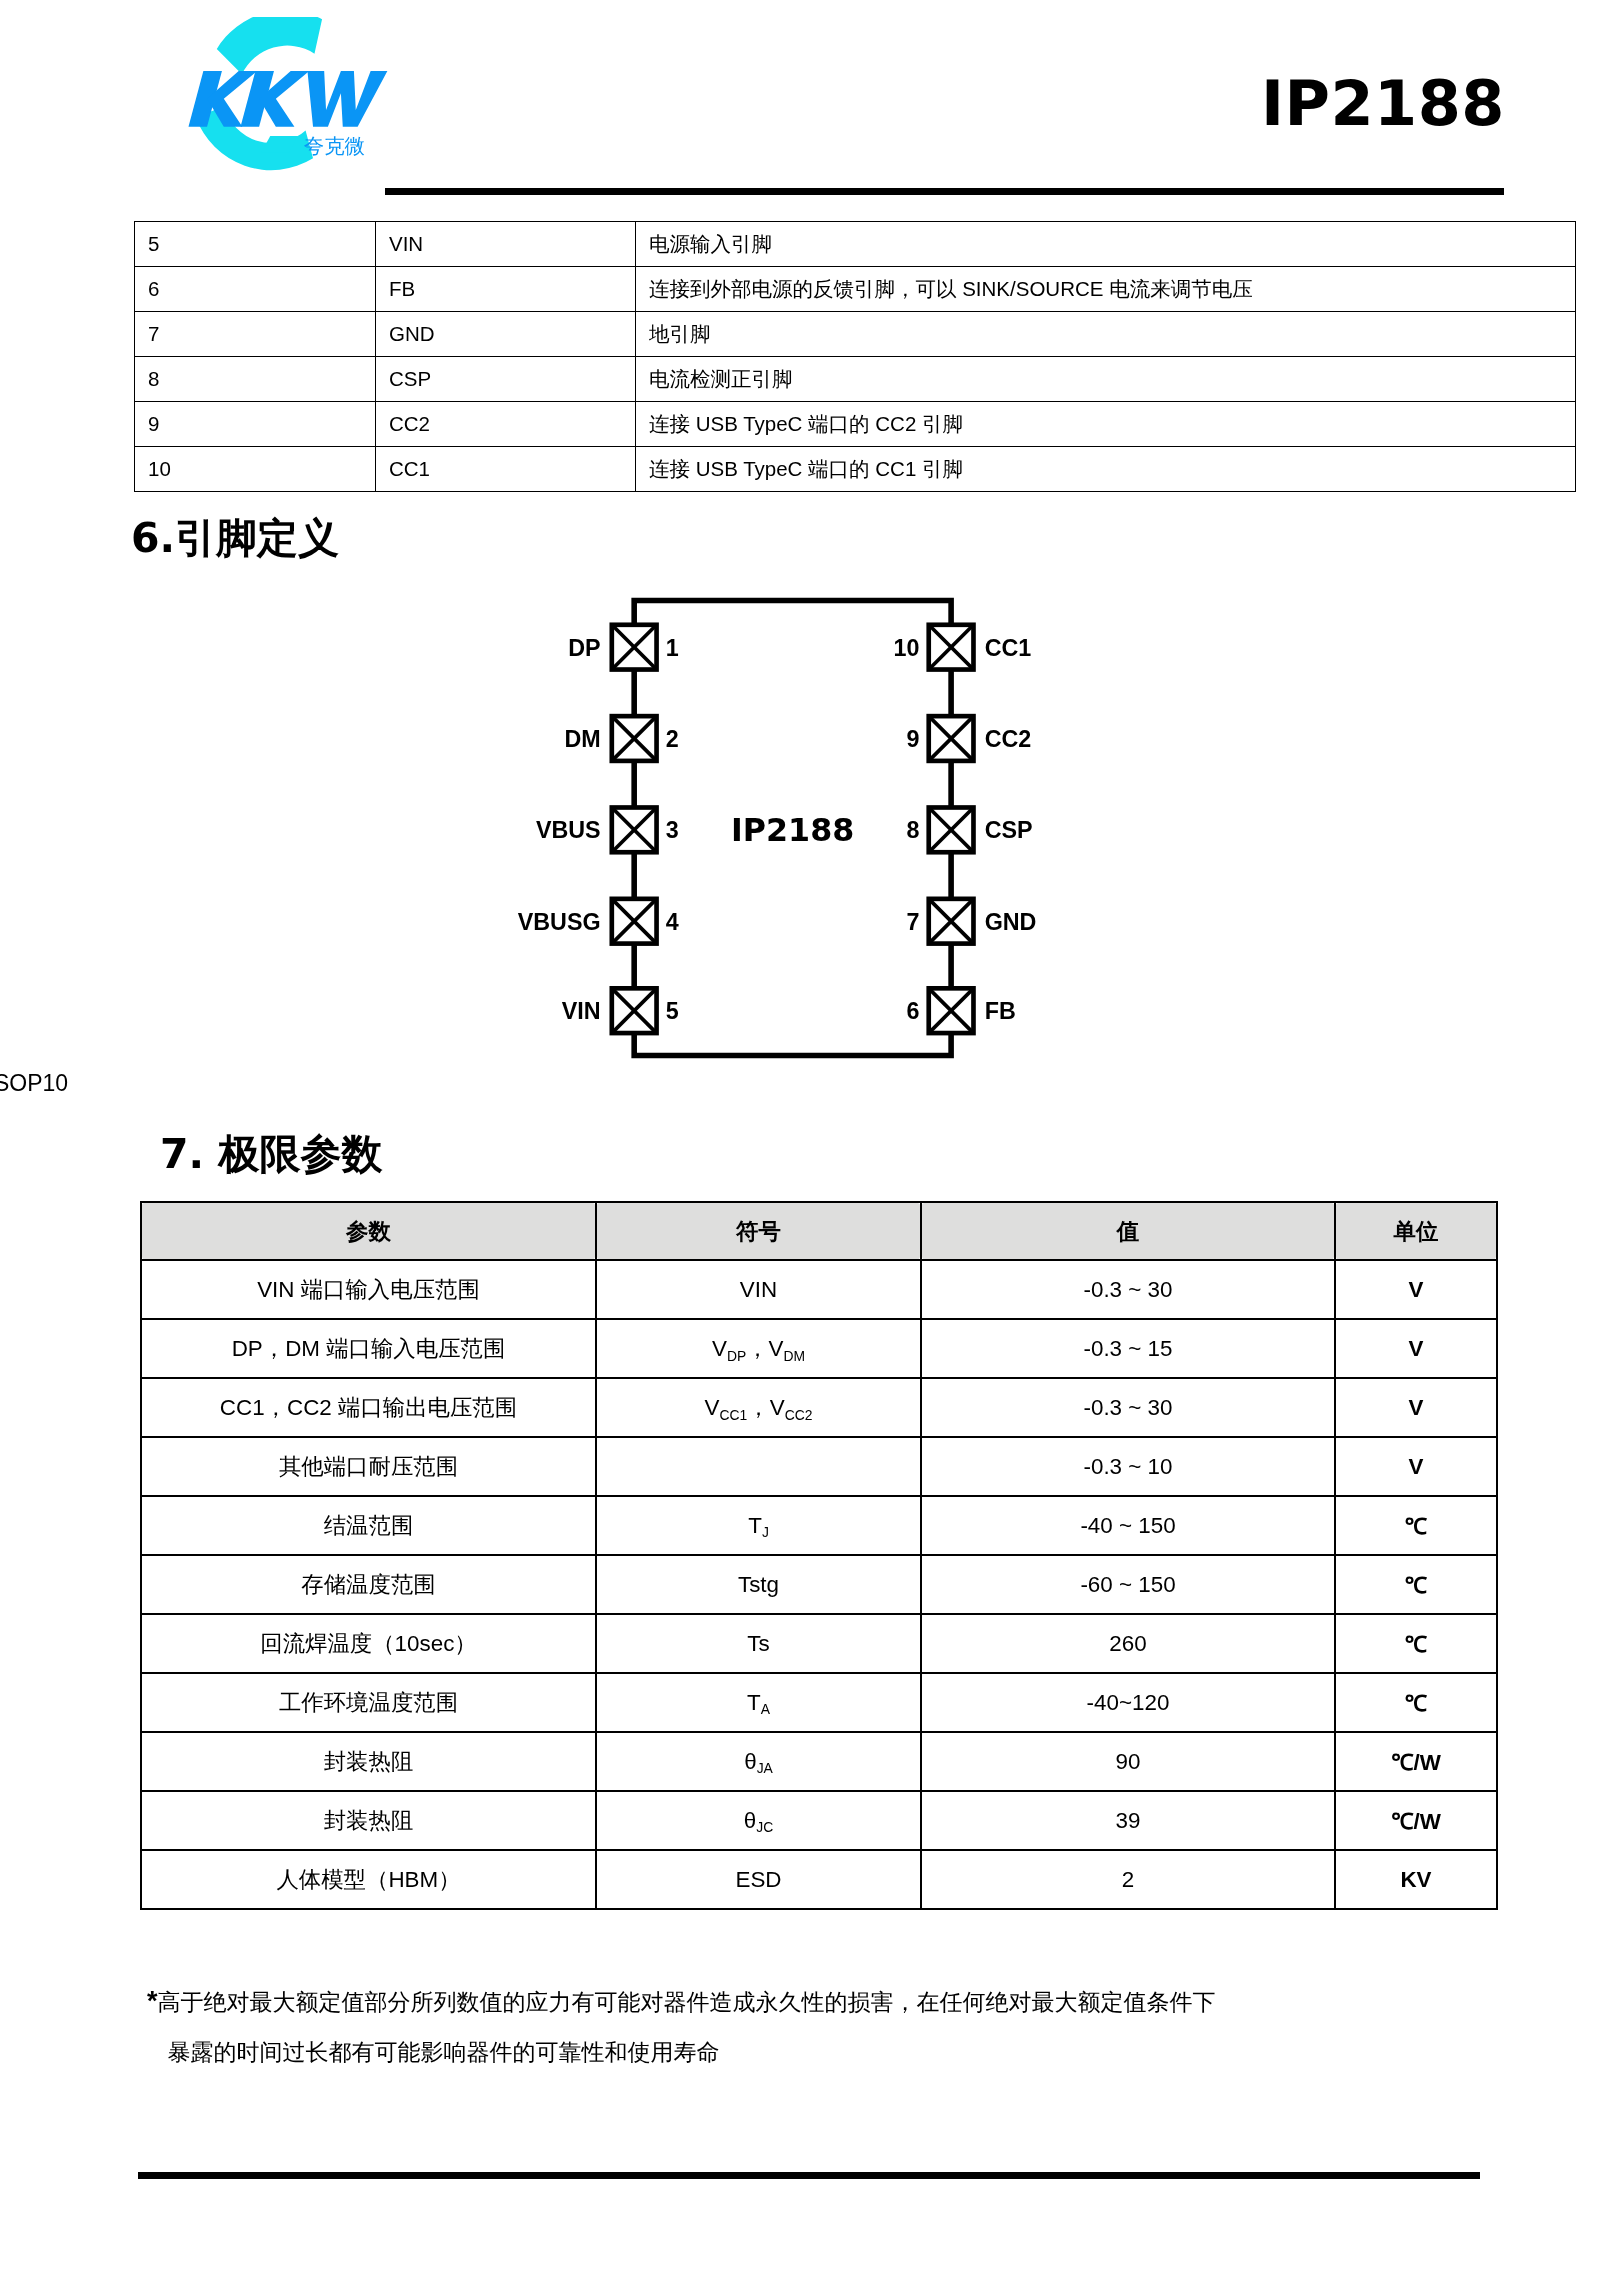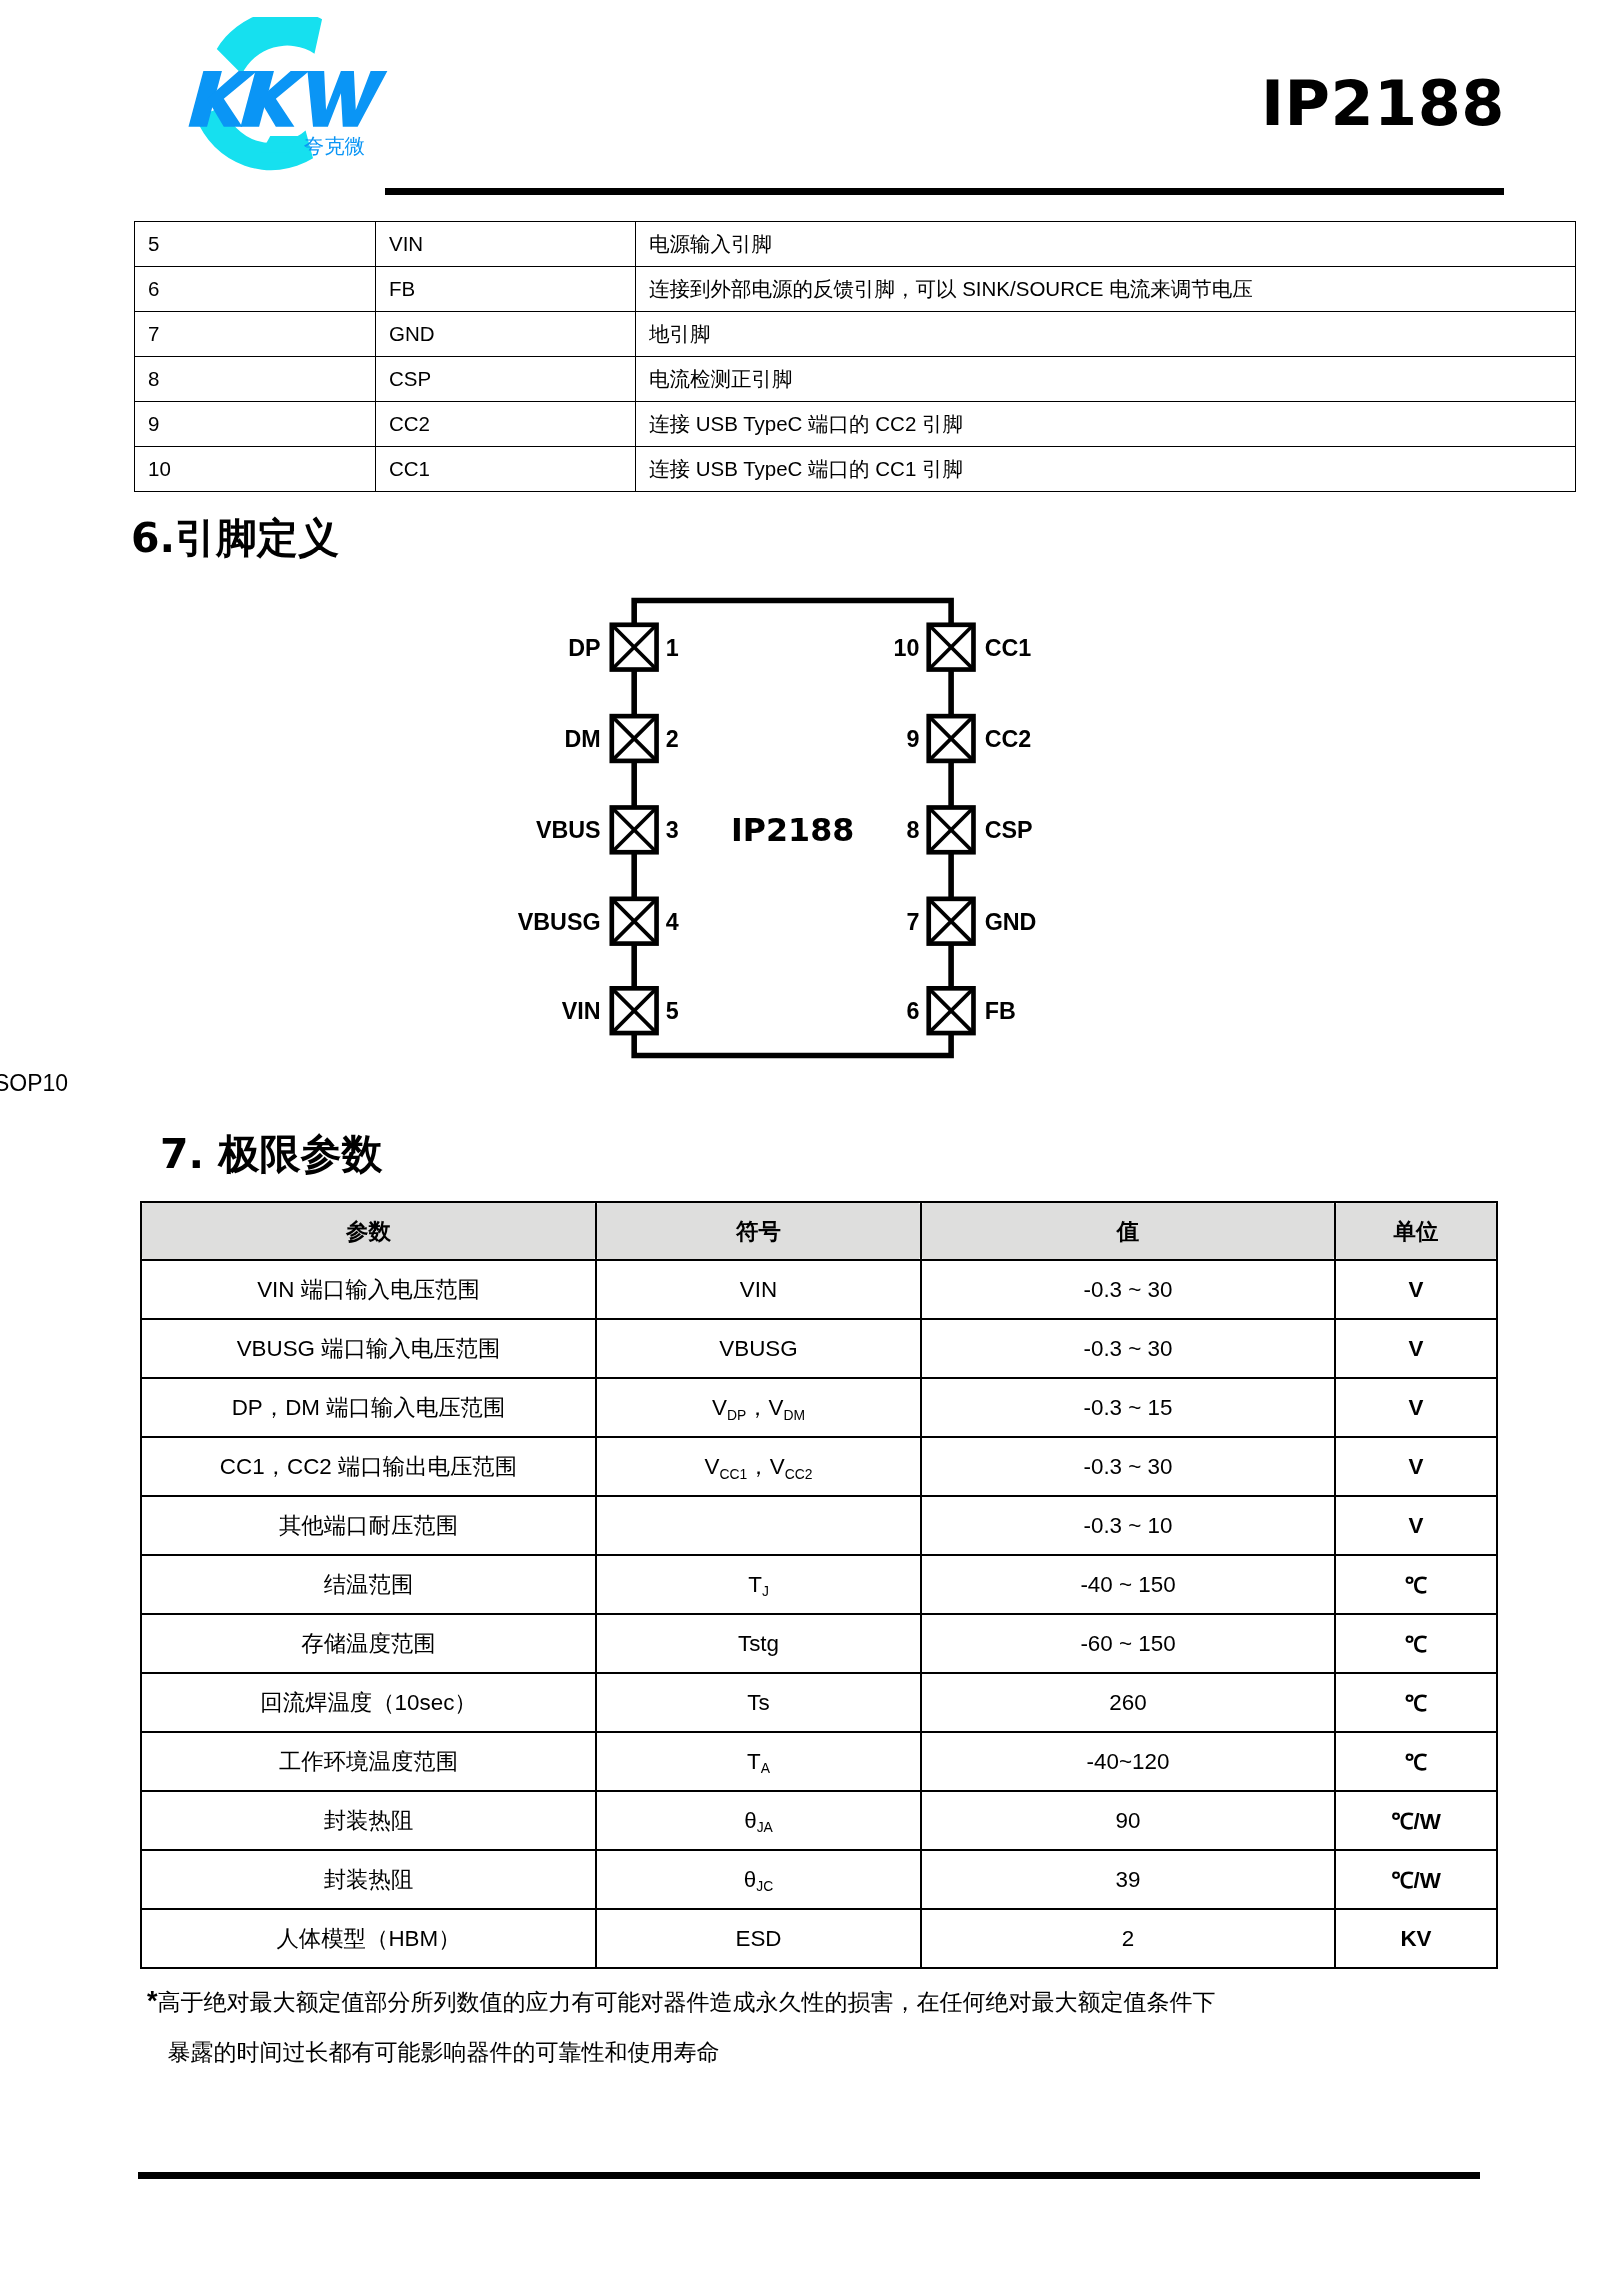--- a/index.html
+++ b/index.html
@@ -343,26 +343,20 @@
       </tr>
     </thead>
     <tbody id="param-body">
         <tr>
           <td>VIN 端口输入电压范围</td>
           <td>VIN</td>
           <td>-0.3 ~ 30</td>
           <td class="unit">V</td>
         </tr>
         <tr>
-          <td>VBUSG 端口输入电压范围</td>
-          <td>VBUSG</td>
-          <td>-0.3 ~ 30</td>
-          <td class="unit">V</td>
-        </tr>
-        <tr>
           <td>DP，DM 端口输入电压范围</td>
           <td>V<sub>DP</sub>，V<sub>DM</sub></td>
           <td>-0.3 ~ 15</td>
           <td class="unit">V</td>
         </tr>
         <tr>
           <td>CC1，CC2 端口输出电压范围</td>
           <td>V<sub>CC1</sub>，V<sub>CC2</sub></td>
           <td>-0.3 ~ 30</td>
           <td class="unit">V</td>

